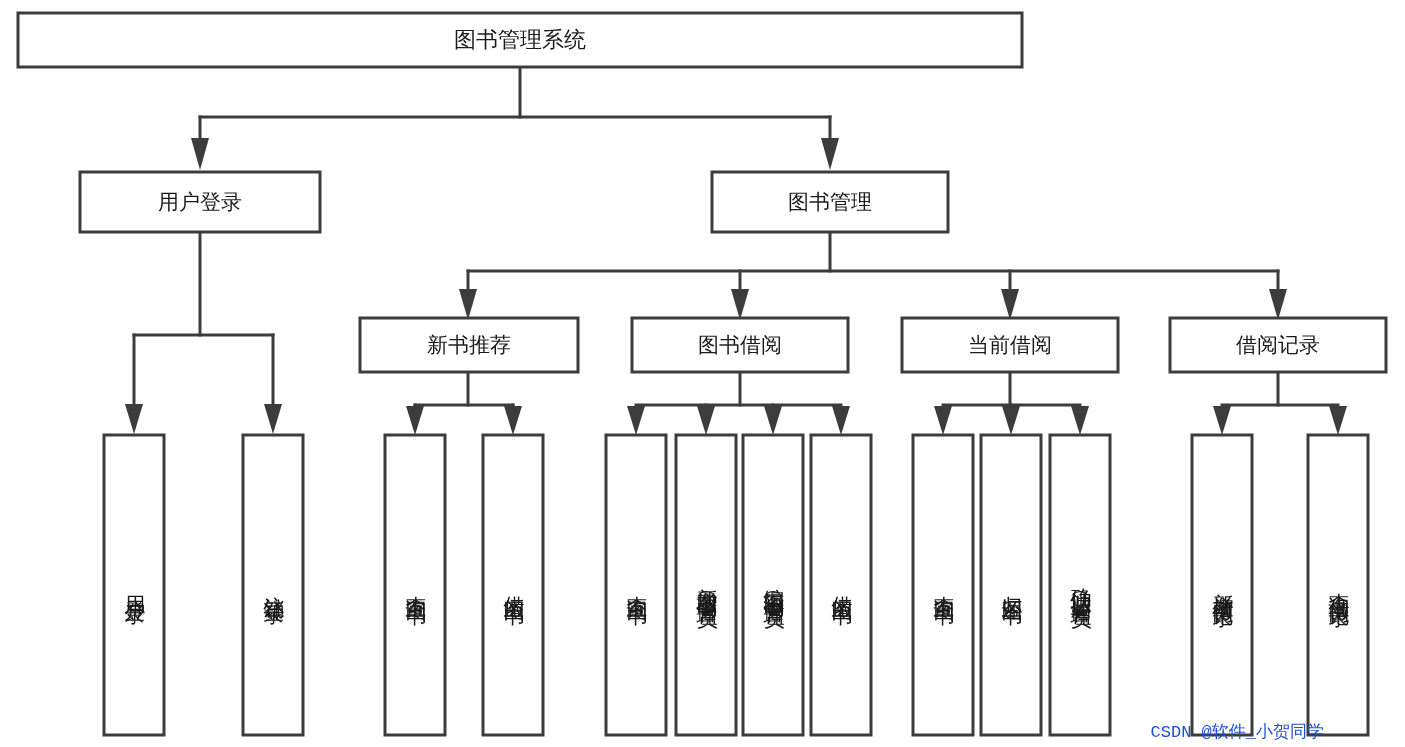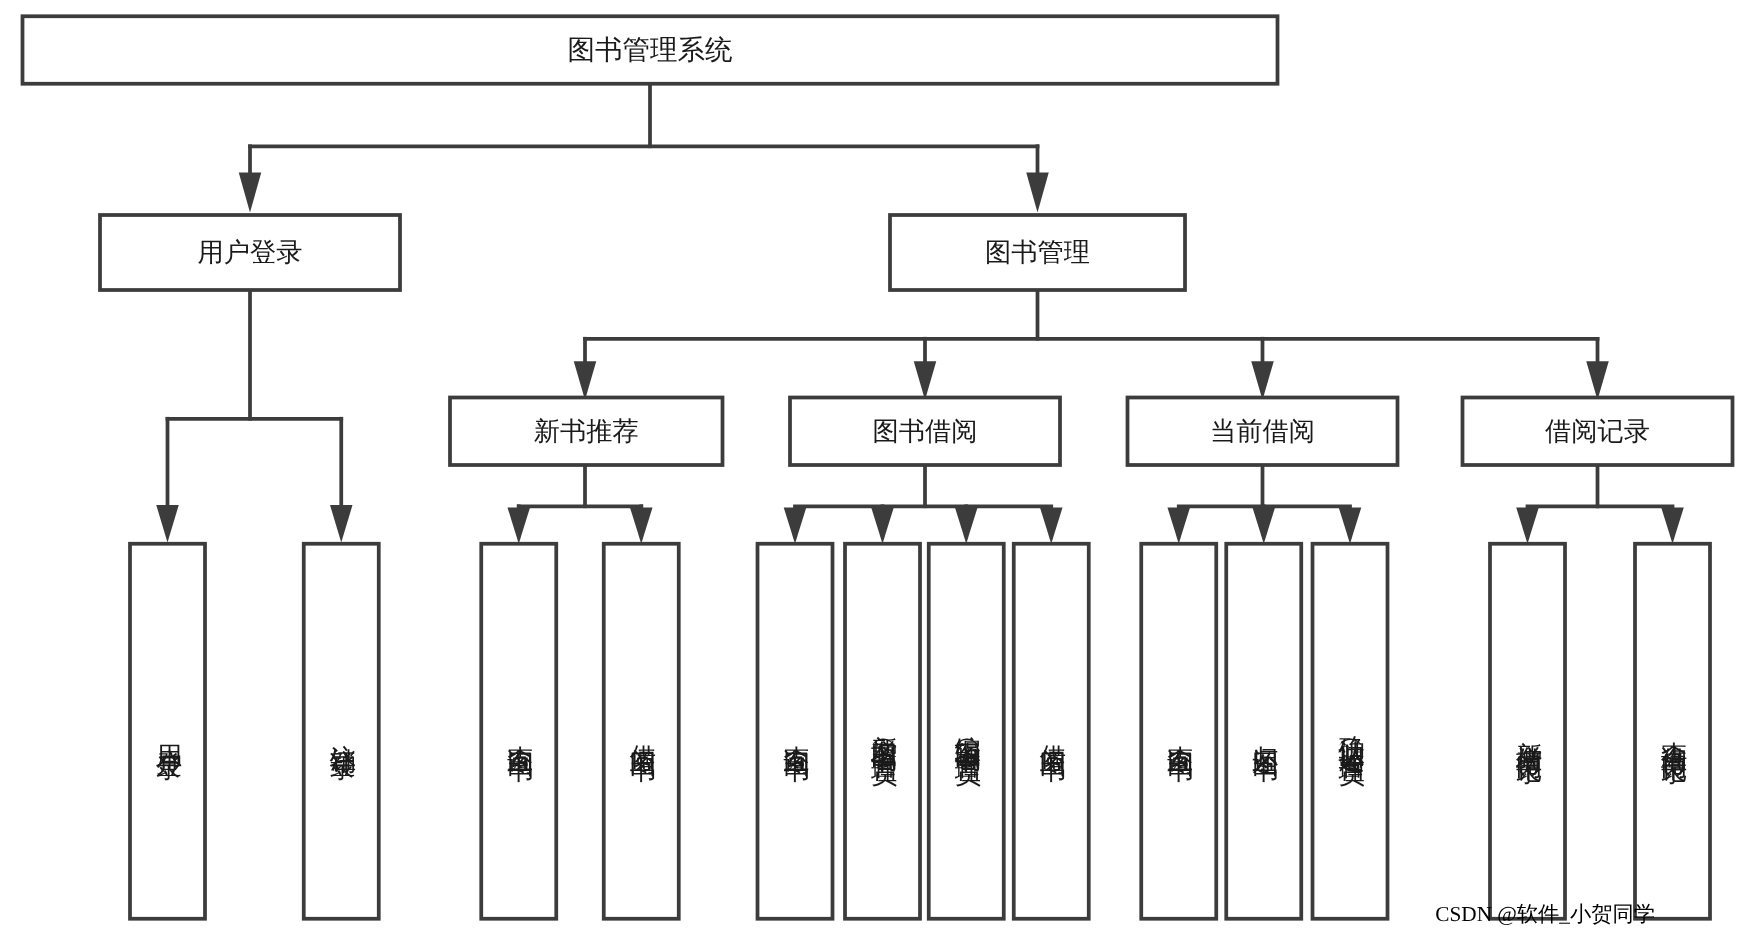--- a/index.html
+++ b/index.html
@@ -56,23 +56,23 @@
     text-orientation: upright;
     letter-spacing: 3px;
   }
   .label-title {
     font-size: 22px;
   }
   .watermark {
     position: absolute;
     right: 8px;
     bottom: 4px;
-    font-family: Liberation Serif, serif;
+    font-family: Liberation Mono, monospace;
     font-size: 17px;
-    color: #000000;
+    color: #1d4ed8;
     white-space: nowrap;
     user-select: none;
   }
 </style>
 </head>
 <body>
 
 <div id="diagram-root">
 
   <svg class="canvas" viewBox="0 0 1405 747" xmlns="http://www.w3.org/2000/svg">

